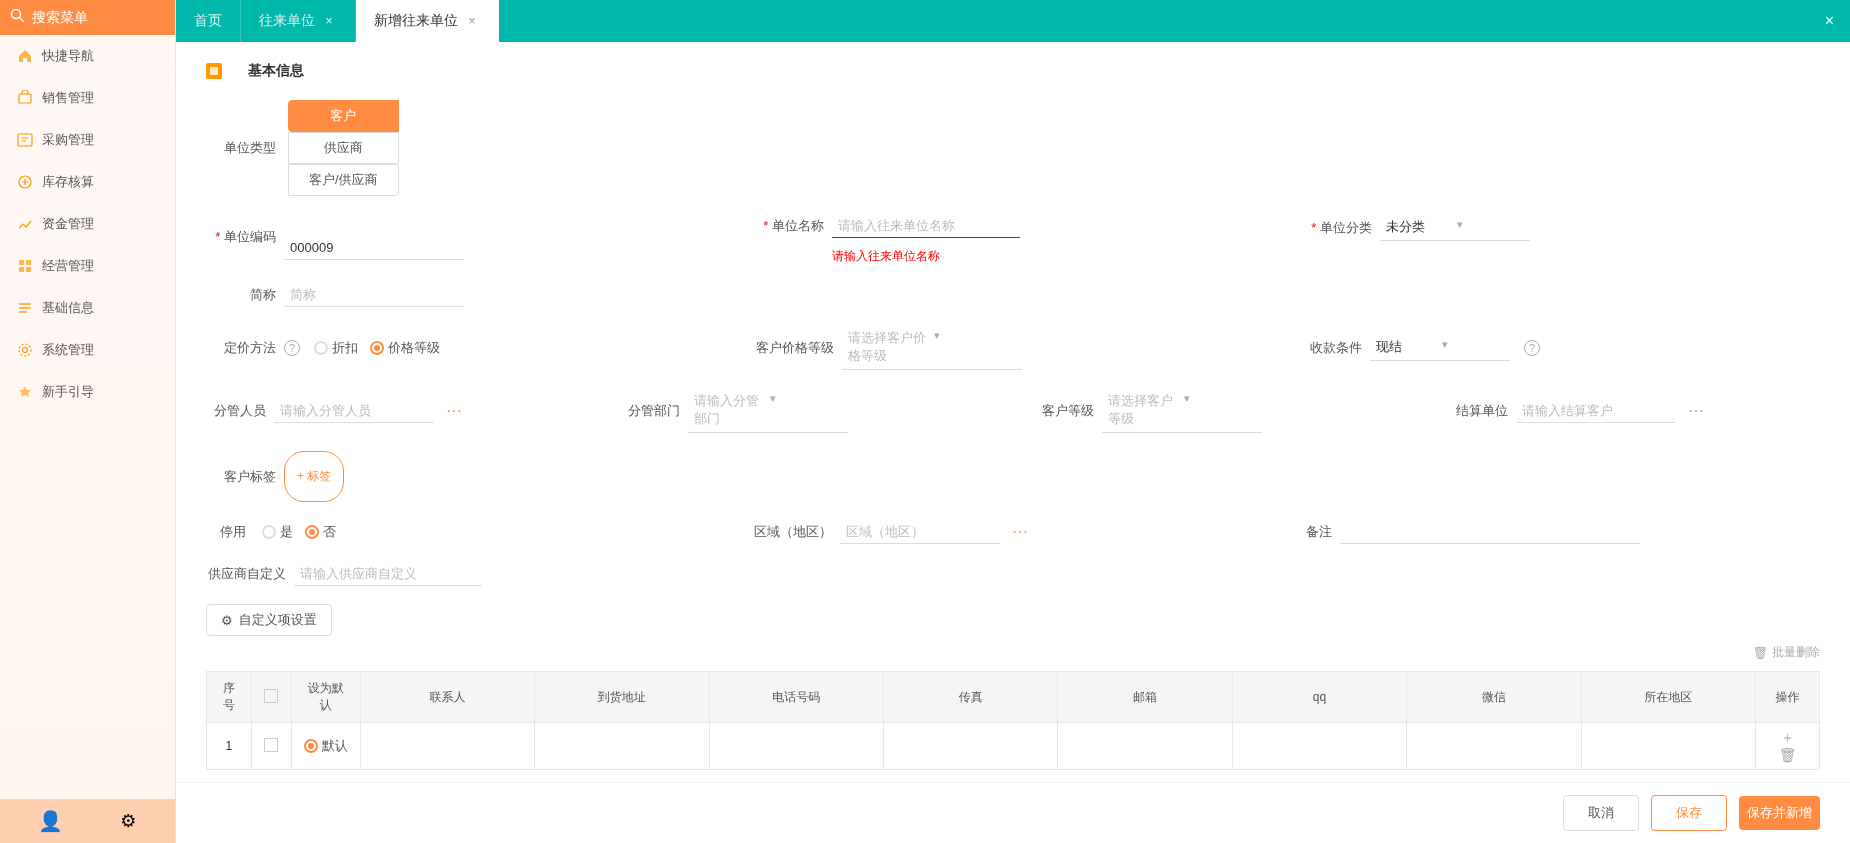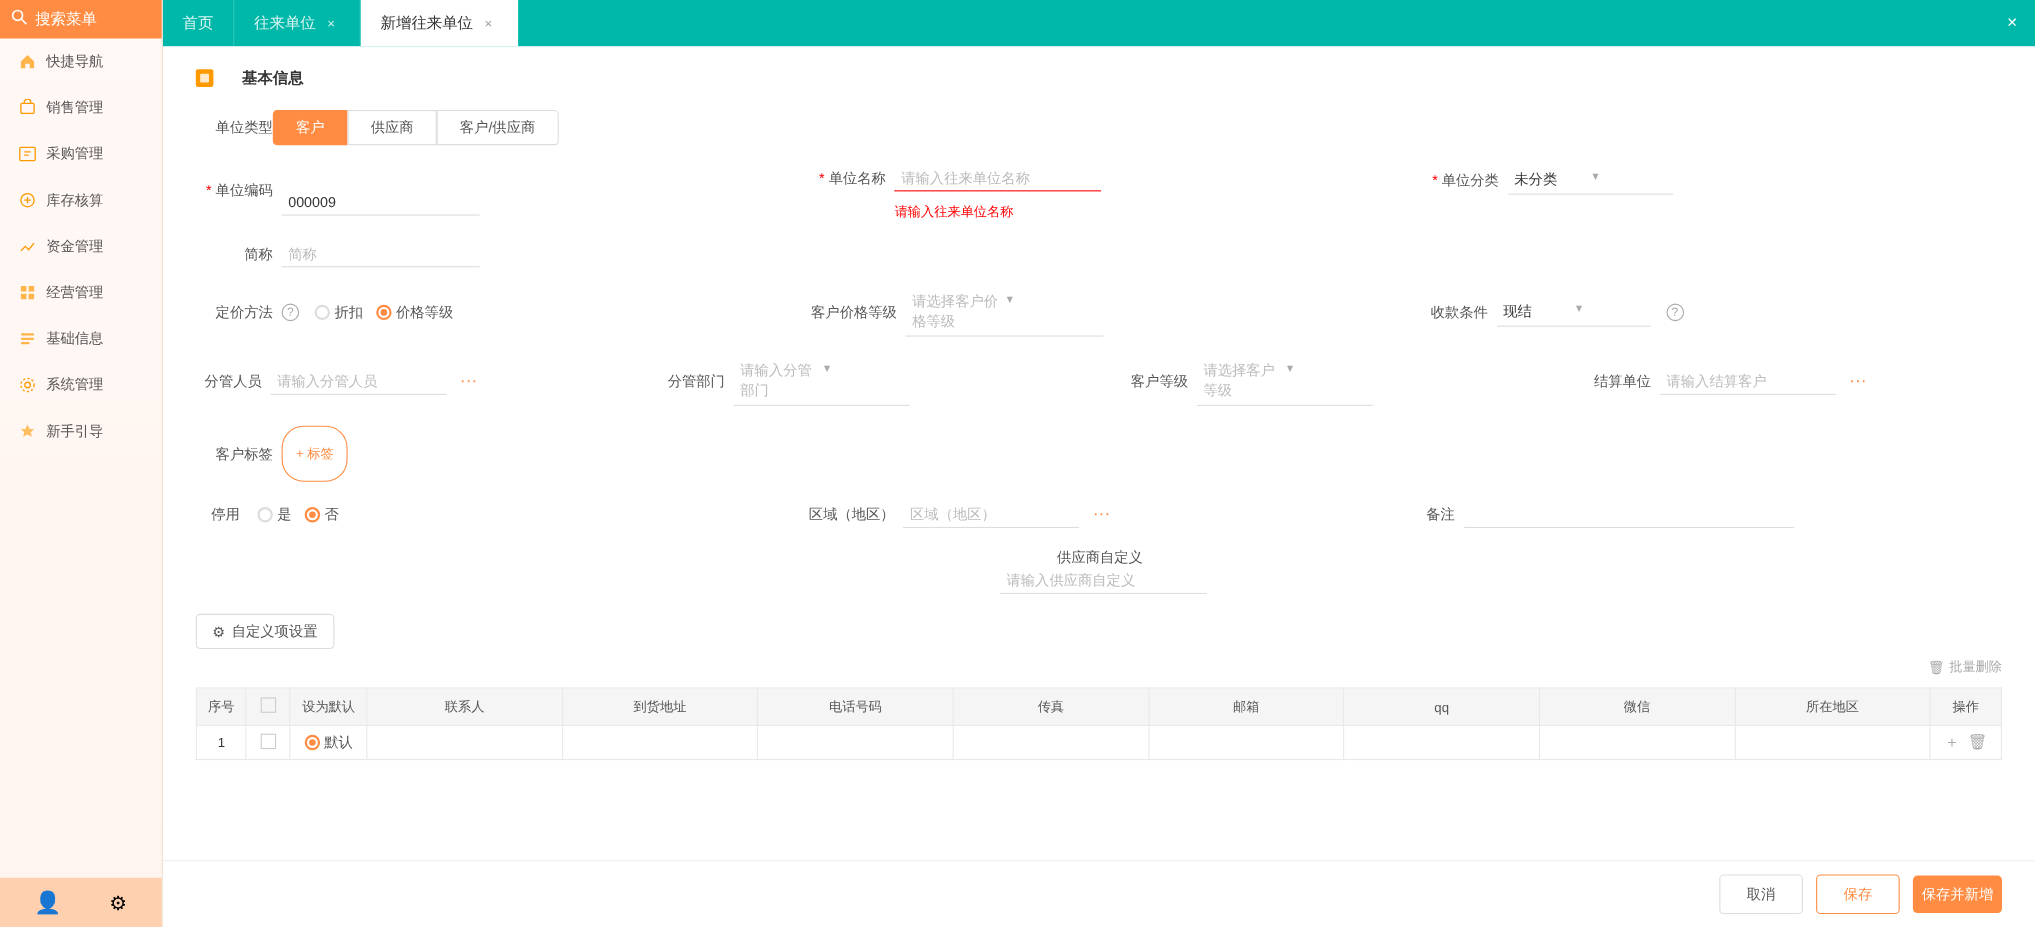--- a/index.html
+++ b/index.html
@@ -1,20 +1,20 @@
 <!DOCTYPE html>
 <html><head>
   <meta charset="utf-8">
   <style>
     * { box-sizing: border-box; margin: 0; padding: 0; }
     body { font-family: 'Microsoft YaHei', Arial, sans-serif; font-size: 13px; background: #f5f5f5; display: flex; height: 843px; overflow: hidden; }
 
     
     .sidebar {
-      width: 148px;
+      width: 176px;
       background: linear-gradient(180deg, #fff8f5 0%, #fff5f0 100%);
       border-right: 1px solid #f0e0d0;
       display: flex;
       flex-direction: column;
       flex-shrink: 0;
       height: 100%;
     }
     .sidebar-top {
       background: #ff8c42;
       padding: 8px 10px;
@@ -486,21 +486,21 @@
       <div class="section-icon">
         <svg width="10" height="10" viewBox="0 0 10 10">
             <rect x="1" y="1" width="8" height="8" fill="white" opacity="0.8" rx="1"></rect>
           </svg>
       </div>
       <span>基本信息</span>
     </div>
 
     <div class="form-row" style="margin-bottom: 18px; align-items: center;">
       <span class="form-label" style="min-width: 70px;">单位类型</span>
-      <div class="unit-type-group" style="margin-left: 0;">
+      <div class="unit-type-group" style="margin-left: 12px; flex-direction: column;">
         <button class="unit-btn active">客户</button>
         <button class="unit-btn">供应商</button>
         <button class="unit-btn">客户/供应商</button>
       </div>
     </div>
 
     <div class="form-row" style="gap: 30px; flex-wrap: wrap;">
       <div class="form-field">
         <span class="form-label required">单位编码</span>
         <input class="form-input" type="text" value="000009" style="max-width: 180px; margin-top: 22px;">
@@ -612,21 +612,21 @@
         <span class="form-label" style="min-width:70px;">区域（地区）</span>
         <input class="form-input" type="text" style="max-width: 160px;" placeholder="区域（地区）">
         <span class="more-btn">···</span>
       </div>
       <div class="form-field">
         <span class="form-label" style="min-width:30px;">备注</span>
         <input class="form-input" type="text" style="max-width: 300px; flex: 1 1 0%;">
       </div>
     </div>
 
-    <div class="form-row" style="align-items:center;flex-direction:column;">
+    <div class="form-row" style="align-items:center;">
       <span class="form-label" style="min-width:80px;">供应商自定义</span>
       <input class="form-input" type="text" style="max-width: 250px; margin-left: 8px; flex: 0 1 0%;" placeholder="请输入供应商自定义">
     </div>
 
     <div style="margin: 16px 0 8px 0;">
       <button class="custom-btn">
         <span>⚙</span>
         <span>自定义项设置</span>
       </button>
     </div>

